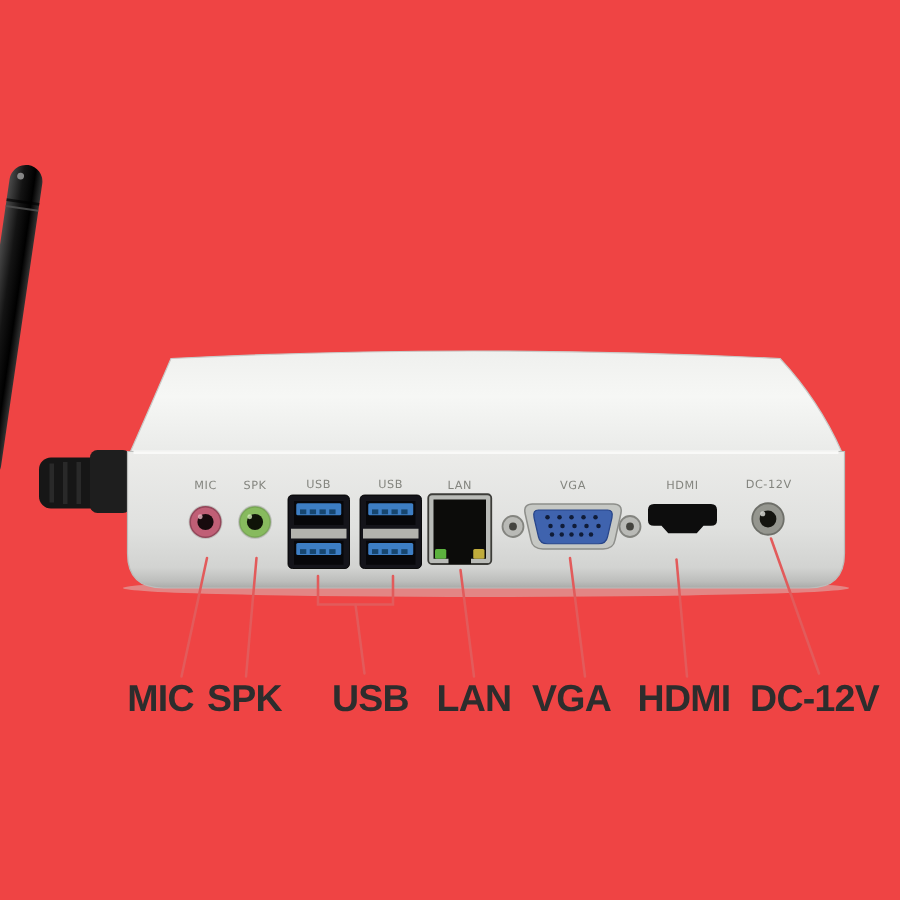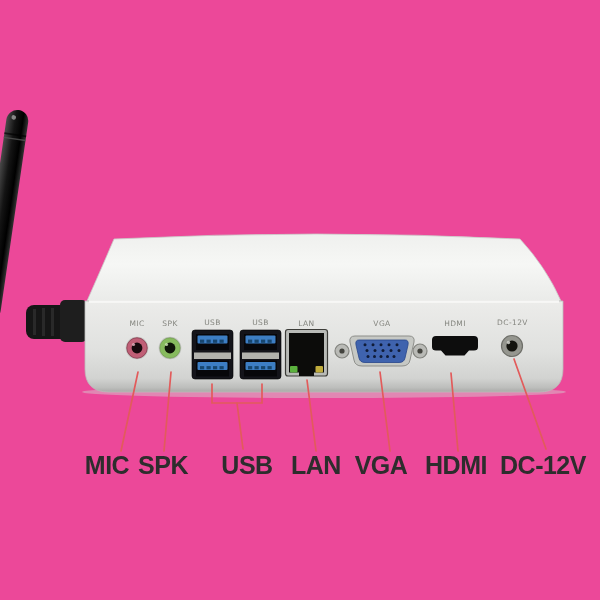--- a/index.html
+++ b/index.html
@@ -8,21 +8,21 @@
     width: 600px;
     height: 600px;
     background: #ffffff;
     font-family: "Liberation Sans", sans-serif;
     overflow: hidden;
   }
   .stage {
     position: relative;
     width: 600px;
     height: 600px;
-    background: #ec4899;
+    background: #ef4444;
   }
   svg { display: block; }
   .printed-label {
     font-family: "DejaVu Sans", sans-serif;
     font-size: 7.5px;
     letter-spacing: 0.4px;
     fill: #84857f;
   }
   .annotation-label {
     font-family: "Liberation Sans", sans-serif;

